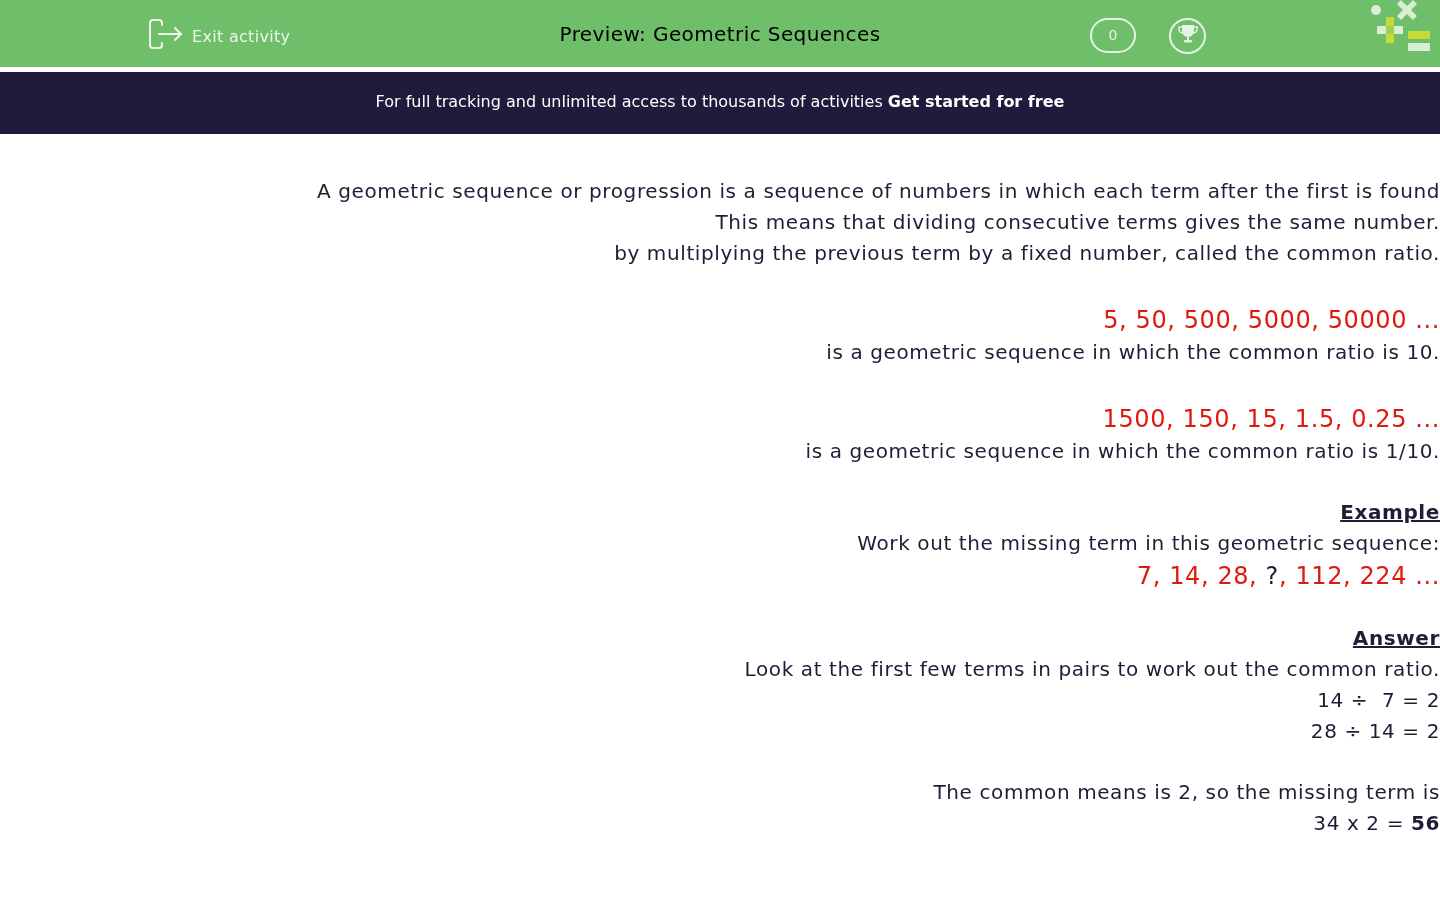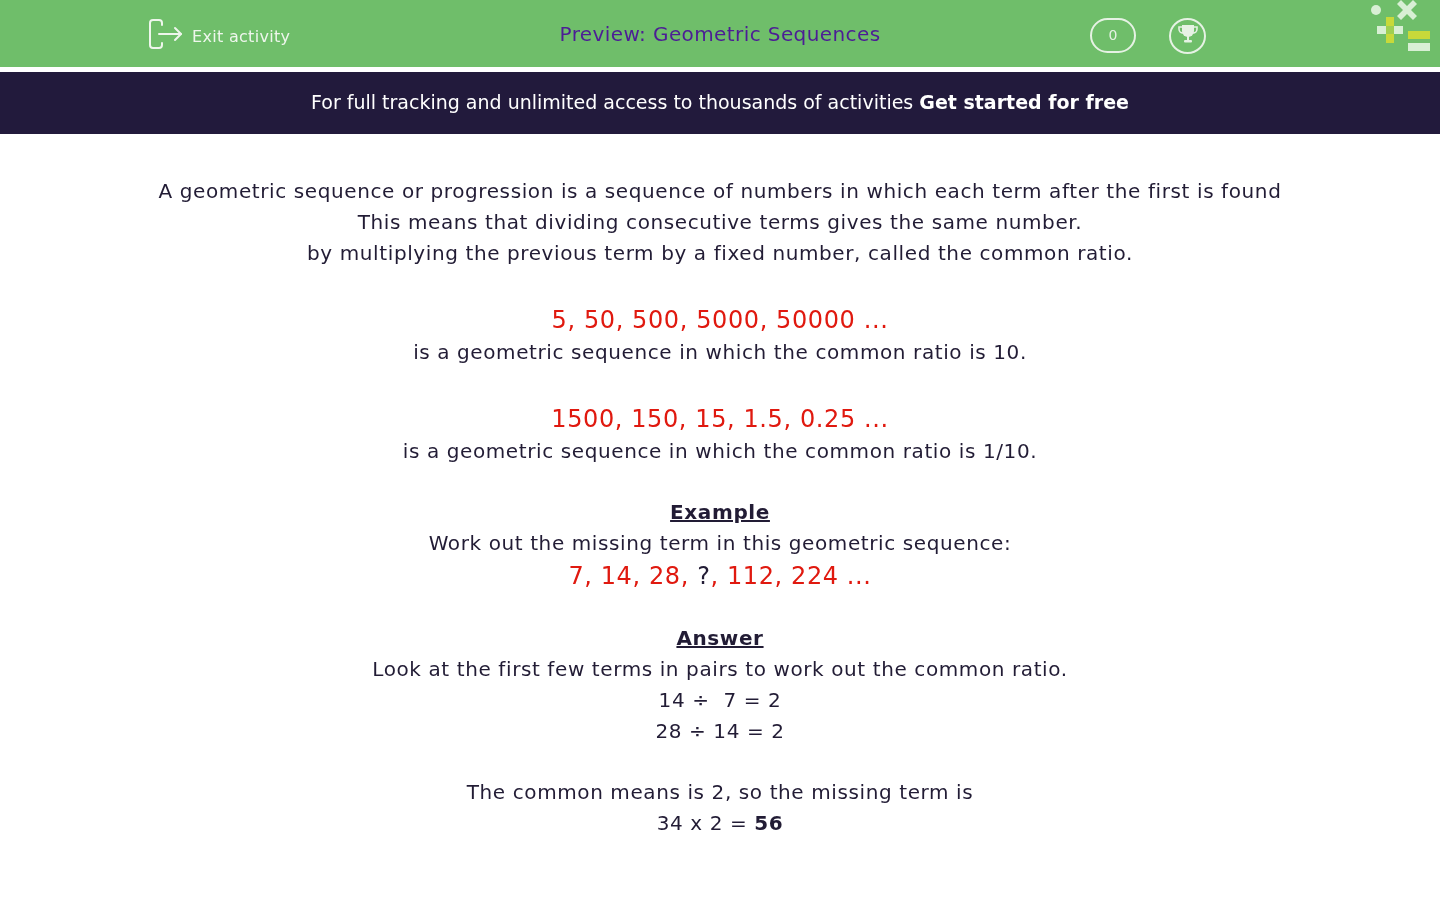--- a/index.html
+++ b/index.html
@@ -3,29 +3,29 @@
 <meta charset="utf-8">
 <style>
   * { box-sizing: border-box; margin: 0; padding: 0; }
   html, body { width: 1440px; height: 900px; overflow: hidden; background: #ffffff; }
   body { font-family: "DejaVu Sans", sans-serif; color: #221c35; }
 
   .topbar { position: absolute; left: 0; top: 0; width: 1440px; height: 67px; background: #6fbe6a; }
   .exit { position: absolute; left: 149px; top: 20px; height: 32px; display: flex; align-items: center; cursor: pointer; }
   .exit svg { width: 34px; height: 30px; }
   .exit-label { margin-left: 9px; color: #eef6ec; font-size: 16px; letter-spacing: 0.3px; }
-  .title { position: absolute; left: 0; right: 0; top: 22px; text-align: center; color: #4c1d95; font-size: 20px; letter-spacing: 0.4px; }
+  .title { position: absolute; left: 0; right: 0; top: 22px; text-align: center; color: #000000; font-size: 20px; letter-spacing: 0.4px; }
   .score { position: absolute; left: 1090px; top: 18px; width: 46px; height: 35px; border: 2px solid #e6f2e4; border-radius: 18px; color: #e6f2e4; font-size: 14px; text-align: center; line-height: 31px; }
   .trophy { position: absolute; left: 1169px; top: 18px; width: 37px; height: 36px; border: 2px solid #e6f2e4; border-radius: 50%; display: flex; align-items: center; justify-content: center; }
   .logo { position: absolute; left: 1365px; top: 0; width: 75px; height: 60px; }
 
-  .banner { position: absolute; left: 0; top: 72px; width: 1440px; height: 62px; background: #221a3c; color: #ffffff; font-size: 19px; text-align: center; line-height: 60px; }
+  .banner { position: absolute; left: 0; top: 72px; width: 1440px; height: 62px; background: #221a3c; color: #ffffff; font-size: 16px; text-align: center; line-height: 60px; }
   .banner b { font-weight: bold; cursor: pointer; }
 
-  .content { position: absolute; left: 0; top: 176px; width: 1440px; text-align: center; font-size: 20px; letter-spacing: 0.6px; line-height: 31px; }
+  .content { position: absolute; left: 0; top: 176px; width: 1440px; text-align: right; font-size: 20px; letter-spacing: 0.6px; line-height: 31px; }
   .content p { margin: 0; }
   .red { color: #e0190f; font-size: 24px; line-height: 34px; }
   .q { color: #221c35; }
   .u { text-decoration: underline; font-weight: bold; }
   .gap { height: 30px; }
   .gap-s { height: 34px; }
 </style>
 </head>
 <body>
 

